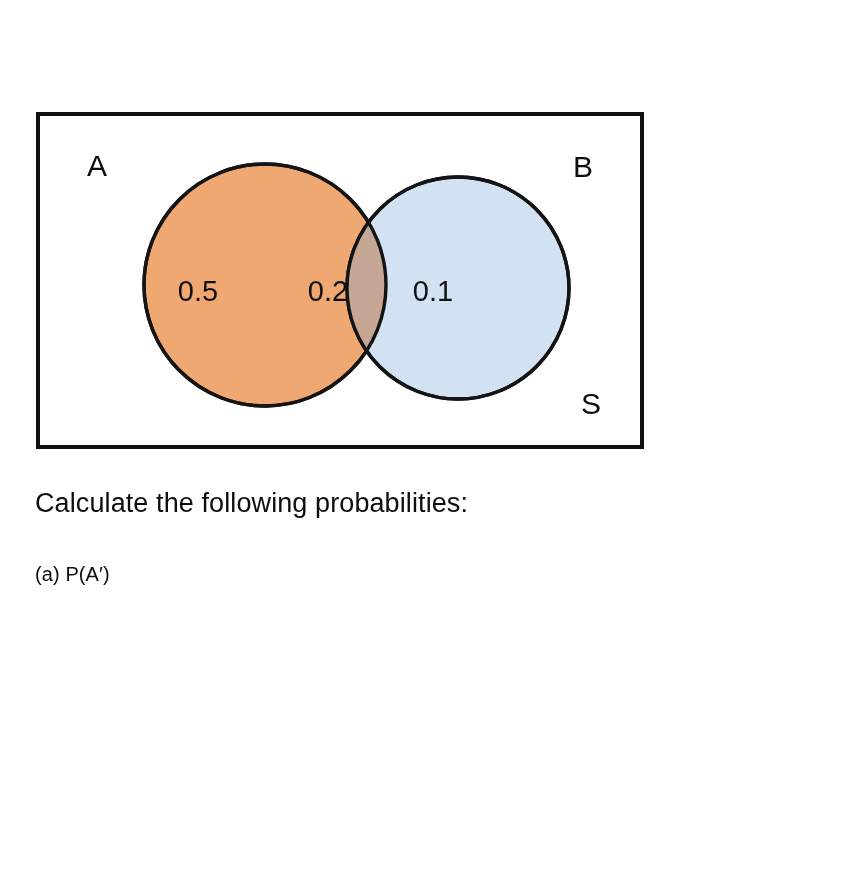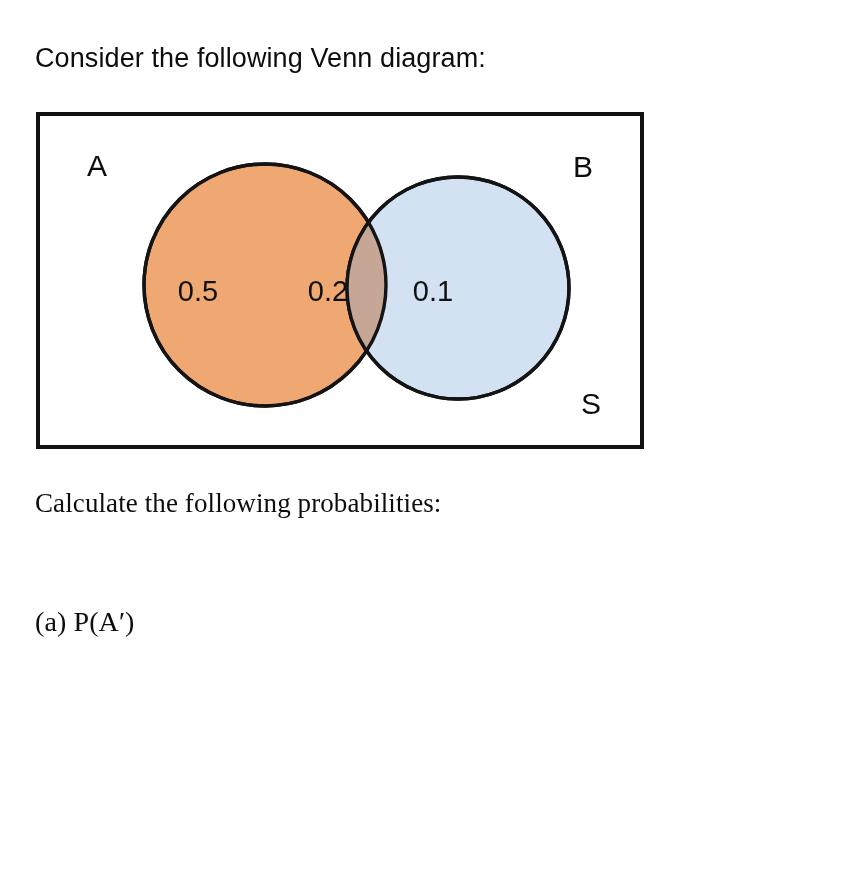--- a/index.html
+++ b/index.html
@@ -52,35 +52,33 @@
     fill: #111111;
   }
   .calc-line {
     position: absolute;
     left: 35px;
     font-size: 27px;
     line-height: 34px;
     letter-spacing: 0.1px;
     color: #0d0d0d;
     white-space: pre;
-    font-family: Liberation Serif, serif;
   }
   .calc-heading { top: 486px; }
   .q-a { top: 557px; }
   .q-b { top: 628px; }
   .q-c { top: 699px; }
   .q-d { top: 771px; }
-  .q-item { font-size: 28px; margin-top: 48px; }
+  .q-item { font-size: 20px; }
 </style>
 </head>
 <body>
 
 <div class="page">
 
-  <div class="prompt-title">Consider the following Venn diagram:</div>
 
   <div class="venn-wrap">
     <svg class="venn-svg" viewBox="0 0 612 342" xmlns="http://www.w3.org/2000/svg">
 
       <defs>
         <clipPath id="clip-left-circle">
           <circle cx="231" cy="176" r="121"></circle>
         </clipPath>
       </defs>
 

